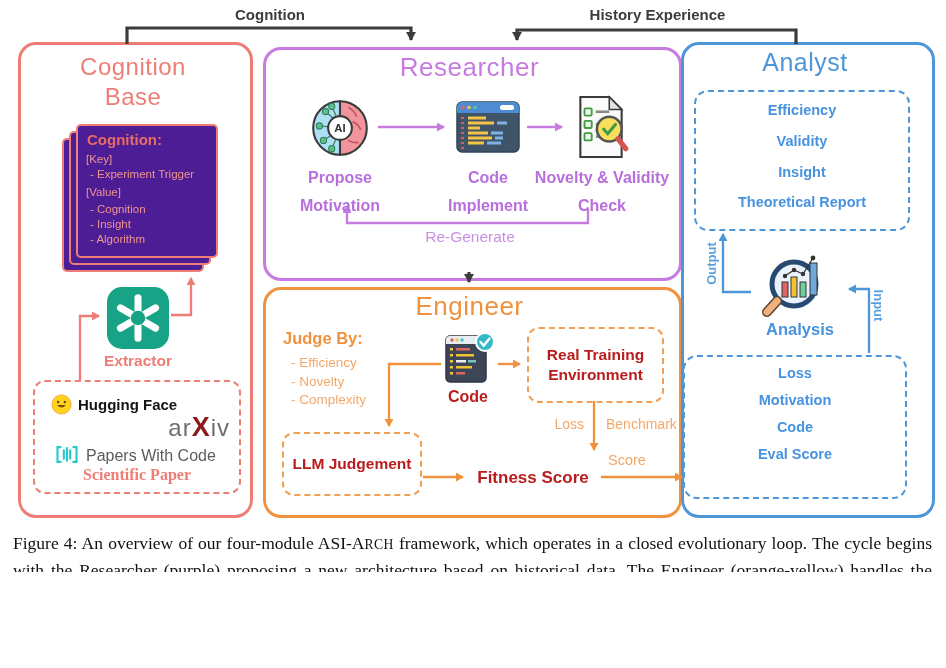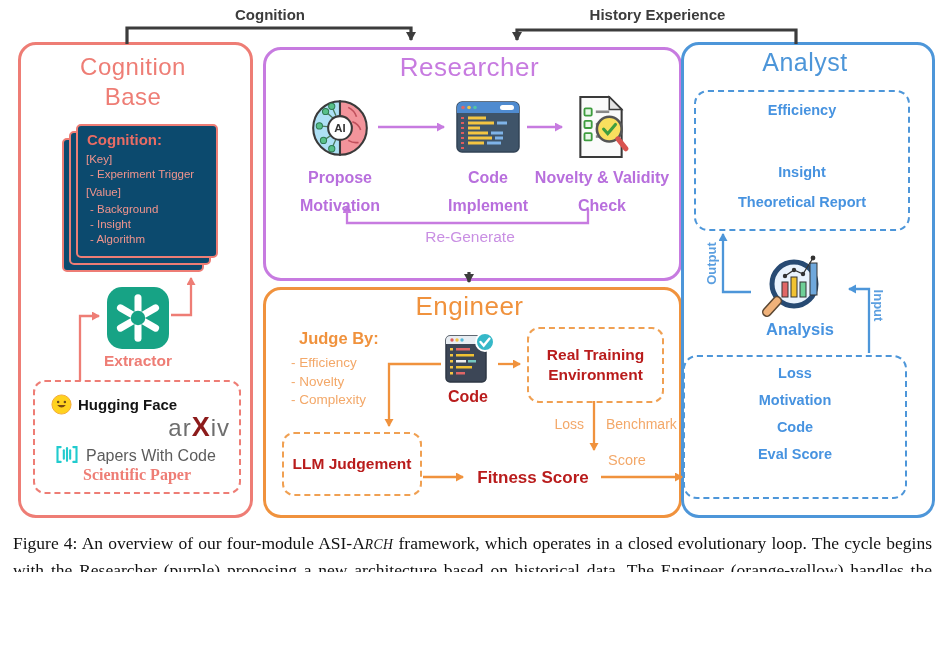--- a/index.html
+++ b/index.html
@@ -12,21 +12,21 @@
   .panel.researcher{left:263px;top:47px;width:413px;height:228px;border:3px solid #c77be0;}
   .panel.engineer{left:263px;top:287px;width:413px;height:225px;border:3px solid #f0923d;}
   .panel.analyst{left:681px;top:42px;width:248px;height:470px;border:3px solid #4d96d9;}
   .lbl{position:absolute;z-index:4;}
   .toplabel{font-weight:bold;font-size:15px;color:#3c3c3c;text-align:center;}
   .ptitle{text-align:center;letter-spacing:0.5px;}
   .ptitle.red{color:#ee7d75;font-size:24px;line-height:30px;}
   .ptitle.purple{color:#c77be0;font-size:26px;}
   .ptitle.orange{color:#f0923d;font-size:26px;}
   .ptitle.blue{color:#4d96d9;font-size:25px;}
-  .card{position:absolute;background:#0c4a6e;border:2.5px solid #ee7d75;border-radius:5px;z-index:2;}
+  .card{position:absolute;background:#4c1d95;border:2.5px solid #ee7d75;border-radius:5px;z-index:2;}
   .cardtxt{color:#f0948d;font-size:11.5px;line-height:15px;}
   .cardhead{color:#e96c64;font-weight:bold;font-size:15px;}
   .openai{position:absolute;left:107px;top:287px;width:62px;height:62px;border-radius:15px;
           background:#17a385;z-index:2;}
   .boldred{color:#ee7d75;font-weight:bold;}
   .dashredbox{position:absolute;left:33px;top:380px;width:204px;height:110px;
           border:2px dashed #ee7d75;border-radius:12px;z-index:2;}
   .hftxt{color:#141414;font-weight:bold;font-size:15px;}
   .arxiv{font-size:24px;color:#6e6e6e;font-weight:500;letter-spacing:1px;}
   .arxiv .chi{color:#8c1b1b;font-size:27px;font-weight:bold;}
@@ -39,21 +39,21 @@
   .odashbox{position:absolute;border:2.5px dashed #f0a052;border-radius:12px;z-index:2;
             display:flex;align-items:center;justify-content:center;}
   .olight{color:#f3a869;font-size:14px;}
   .bluedash{position:absolute;border:2.5px dashed #4d96d9;border-radius:14px;z-index:2;}
   .blitem{position:absolute;left:0;width:100%;text-align:center;color:#4793e0;
           font-weight:bold;font-size:14.5px;}
   .bluelight{color:#5b9fe0;font-size:13px;font-weight:bold;text-align:center;}
   .caption{position:absolute;left:13px;top:531px;width:919px;z-index:4;
            font-family:"Liberation Serif","DejaVu Serif",serif;font-size:17.5px;
            line-height:25.5px;color:#111;text-align:justify;}
-  .caption .sc{font-size:0.78em;letter-spacing:0.4px;font-style:italic;}
+  .caption .sc{font-size:0.78em;letter-spacing:0.4px;}
 </style>
 </head>
 <body>
 
 <div class="stage">
   <div class="diagram">
 
     <svg class="wires" width="946" height="522">
       <defs>
         <marker id="mDark" markerUnits="userSpaceOnUse" markerWidth="12" markerHeight="12" refX="8" refY="5" orient="auto">
@@ -103,21 +103,21 @@
       <div>Base</div>
     </div>
 
     <div class="card" style="left:62px;top:138px;width:138px;height:130px;"></div>
     <div class="card" style="left:69px;top:131px;width:138px;height:130px;"></div>
     <div class="card" style="left:76px;top:124px;width:138px;height:130px;">
       <div class="cardhead" style="position:absolute;left:9px;top:5px;">Cognition:</div>
       <div class="cardtxt" style="position:absolute;left:8px;top:26px;">[Key]</div>
       <div class="cardtxt" style="position:absolute;left:12px;top:41px;">- Experiment Trigger</div>
       <div class="cardtxt" style="position:absolute;left:8px;top:59px;">[Value]</div>
-      <div class="cardtxt" style="position:absolute;left:12px;top:76px;">- Background</div>
+      <div class="cardtxt" style="position:absolute;left:12px;top:76px;">- Cognition</div>
       <div class="cardtxt" style="position:absolute;left:12px;top:91px;">- Insight</div>
       <div class="cardtxt" style="position:absolute;left:12px;top:106px;">- Algorithm</div>
     </div>
 
     <div class="openai">
       <svg width="62" height="62" viewBox="0 0 60 60">
         <g fill="#ffffff">
           <g transform="rotate(0,30,30)">
               <rect x="26.6" y="7" width="6.8" height="23" rx="3.4"></rect>
             </g>
@@ -240,21 +240,21 @@
     </svg>
 
     <div class="lbl steplbl" style="left:285px;top:164px;width:110px;">Propose Motivation</div>
     <div class="lbl steplbl" style="left:433px;top:164px;width:110px;">Code Implement</div>
     <div class="lbl steplbl" style="left:523px;top:164px;width:158px;">Novelty &amp; Validity Check</div>
     <div class="lbl regen" style="left:400px;top:228px;width:140px;">Re-Generate</div>
 
     <div class="panel engineer"></div>
     <div class="lbl ptitle orange" style="left:363px;top:291px;width:213px;">Engineer</div>
 
-    <div class="lbl judgehead" style="left:283px;top:329px;margin-left:16px;">Judge By:</div>
+    <div class="lbl judgehead" style="left:283px;top:329px;">Judge By:</div>
     <div class="lbl judgeitems" style="left:291px;top:354px;">
       <div>- Efficiency</div>
       <div>- Novelty</div>
       <div>- Complexity</div>
     </div>
 
     <svg class="lbl" style="left:443px;top:330px;" width="54" height="56" viewBox="0 0 52 56">
       <rect x="2" y="6" width="40" height="46" rx="4" fill="#3c4656" stroke="#2e3744" stroke-width="1.5"></rect>
       <path d="M2 10 a4 4 0 0 1 4 -4 h32 a4 4 0 0 1 4 4 v4 H2 Z" fill="#e8edf2"></path>
       <circle cx="8" cy="10" r="1.7" fill="#e05c5c"></circle>
@@ -292,20 +292,21 @@
     </div>
 
     <div class="lbl oboldlbl" style="left:470px;top:468px;width:126px;font-size:17px;">Fitness Score</div>
     <div class="lbl olight" style="left:608px;top:452px;width:60px;font-size:14.5px;">Score</div>
 
     <div class="panel analyst"></div>
     <div class="lbl ptitle blue" style="left:705px;top:48px;width:200px;">Analyst</div>
 
     <div class="bluedash" style="left:694px;top:90px;width:212px;height:137px;">
       <div class="blitem" style="top:10px;">Efficiency</div>
+      <div class="blitem" style="top:41px;">Validity</div>
       <div class="blitem" style="top:72px;">Insight</div>
       <div class="blitem" style="top:102px;">Theoretical Report</div>
     </div>
 
     <div class="lbl bluelight" style="left:681px;top:256px;width:60px;transform:rotate(-90deg);">Output</div>
     <div class="lbl bluelight" style="left:848px;top:298px;width:60px;transform:rotate(90deg);">Input</div>
 
     <svg class="lbl" style="left:760px;top:246px;" width="72" height="72" viewBox="0 0 72 72">
       <circle cx="34" cy="38" r="22" fill="#eaf3fd" stroke="#274a73" stroke-width="5"></circle>
       <g stroke="#333" stroke-width="1">

